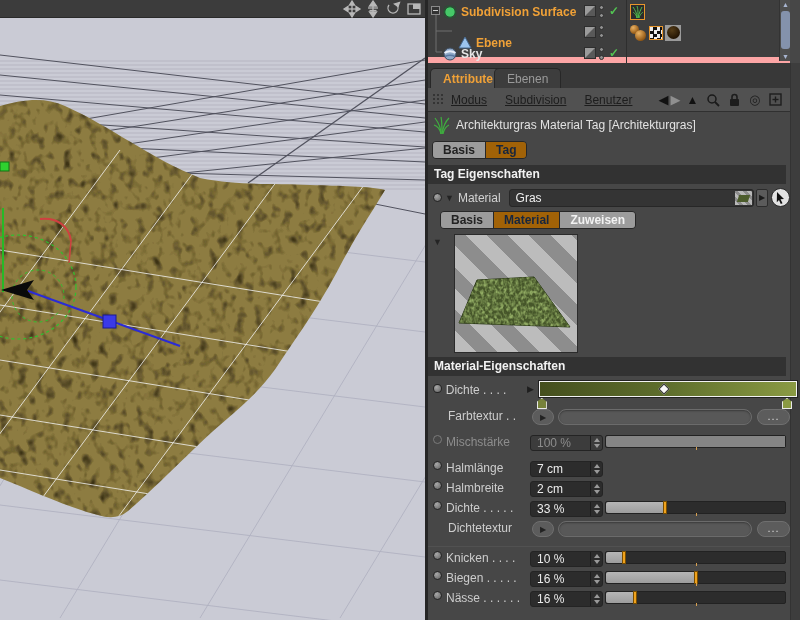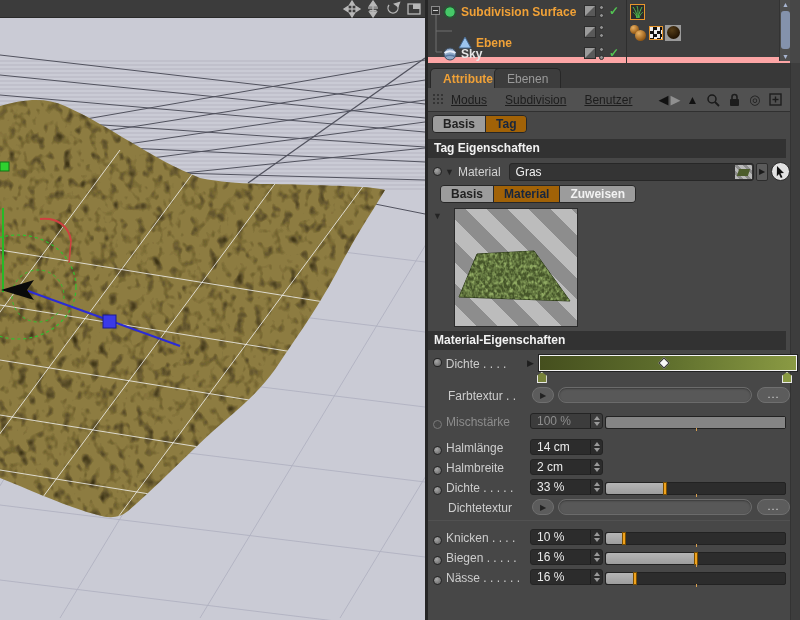--- a/index.html
+++ b/index.html
@@ -94,21 +94,21 @@
     display:flex; align-items:center; justify-content:center; }
 
   
   #preview { position:relative; height:124px; }
   #preview .exp { position:absolute; left:5px; top:4px; color:#242424; font-size:9px; }
   #pvbox { position:absolute; left:26px; top:1px; width:124px; height:119px; border:1px solid #2b2b2b;
     background:repeating-linear-gradient(45deg,#bcbcbc 0 15px,#8d8d8d 15px 30px); }
 
   
   #props { padding-top:3px; }
-  .prow { position:relative; display:flex; align-items:flex-end; height:20px; padding-left:5px; }
+  .prow { position:relative; display:flex; align-items:flex-start; height:20px; padding-left:5px; }
   .plabel { width:84px; color:#cdcdcd; font-size:12px; margin-left:4px; white-space:nowrap; overflow:hidden; }
   .plabel.dim, .dim { color:#8d8d8d; }
   .ptri { color:#1e1e1e; font-size:9px; margin-right:3px; }
   .vbox { width:73px; height:16px; background:#2c2c2c; border-radius:3px; border:1px solid #242424;
     color:#ececec; font-size:12px; display:flex; align-items:center; padding-left:6px; position:relative; }
   .vbox.dis { background:#3c3c3c; color:#8d8d8d; }
   .stepper { position:absolute; right:0; top:0; width:12px; height:14px; border-left:1px solid #1d1d1d;
     display:flex; flex-direction:column; align-items:center; justify-content:center; gap:2px; }
   .stepper i { width:0; height:0; border-left:3px solid transparent; border-right:3px solid transparent; }
   .stepper .u { border-bottom:4px solid #9a9a9a; } .stepper .d { border-top:4px solid #9a9a9a; }
@@ -372,20 +372,32 @@
         <span class="mico" style="color:#1d1d1d;font-size:13px">◎</span>
         <span class="mico" style="margin-right:6px">
           <svg width="13" height="13">
               <rect x="1" y="1" width="11" height="11" fill="none" stroke="#1d1d1d" stroke-width="1.4"></rect>
               <line x1="6.5" y1="3.5" x2="6.5" y2="9.5" stroke="#1d1d1d" stroke-width="1.4"></line>
               <line x1="3.5" y1="6.5" x2="9.5" y2="6.5" stroke="#1d1d1d" stroke-width="1.4"></line>
             </svg>
           </span>
       </div>
 
+      <div id="tagtitle">
+        <svg width="17" height="19" style="margin-left:5px">
+          <g stroke="#3fae3f" stroke-width="1.2" fill="none">
+            <path d="M8,18 C8,11 5,6 2,2"></path>
+              <path d="M9,18 C9,9 9,5 8,1"></path>
+              <path d="M9,18 C10,11 13,5 16,2"></path>
+            <path d="M8,18 C7,13 4,10 1,9"></path>
+              <path d="M10,18 C11,13 14,10 16,9"></path>
+          </g>
+        </svg>
+        <span>Architekturgras Material Tag [Architekturgras]</span>
+      </div>
 
       <div style="padding:3px 0 6px 4px">
         <span class="seg">
           <b>Basis</b>
             <b class="on">Tag</b>
         </span>
       </div>
 
       <div class="hdr">Tag Eigenschaften</div>
 
@@ -475,21 +487,21 @@
             <div class="sl-fill" style="width: 100%;"></div>
               <div class="sl-tick"></div>
           </div>
         </div>
 
         <div class="gap"></div>
         <div class="prow">
           <span class="adot"></span>
           <span class="plabel">Halmlänge</span>
           <span class="vbox">
-              <span>14 cm</span>
+              <span>7 cm</span>
             <span class="stepper">
                 <i class="u"></i>
                 <i class="d"></i>
               </span>
             </span>
         </div>
         <div class="prow">
           <span class="adot"></span>
           <span class="plabel">Halmbreite</span>
           <span class="vbox">

